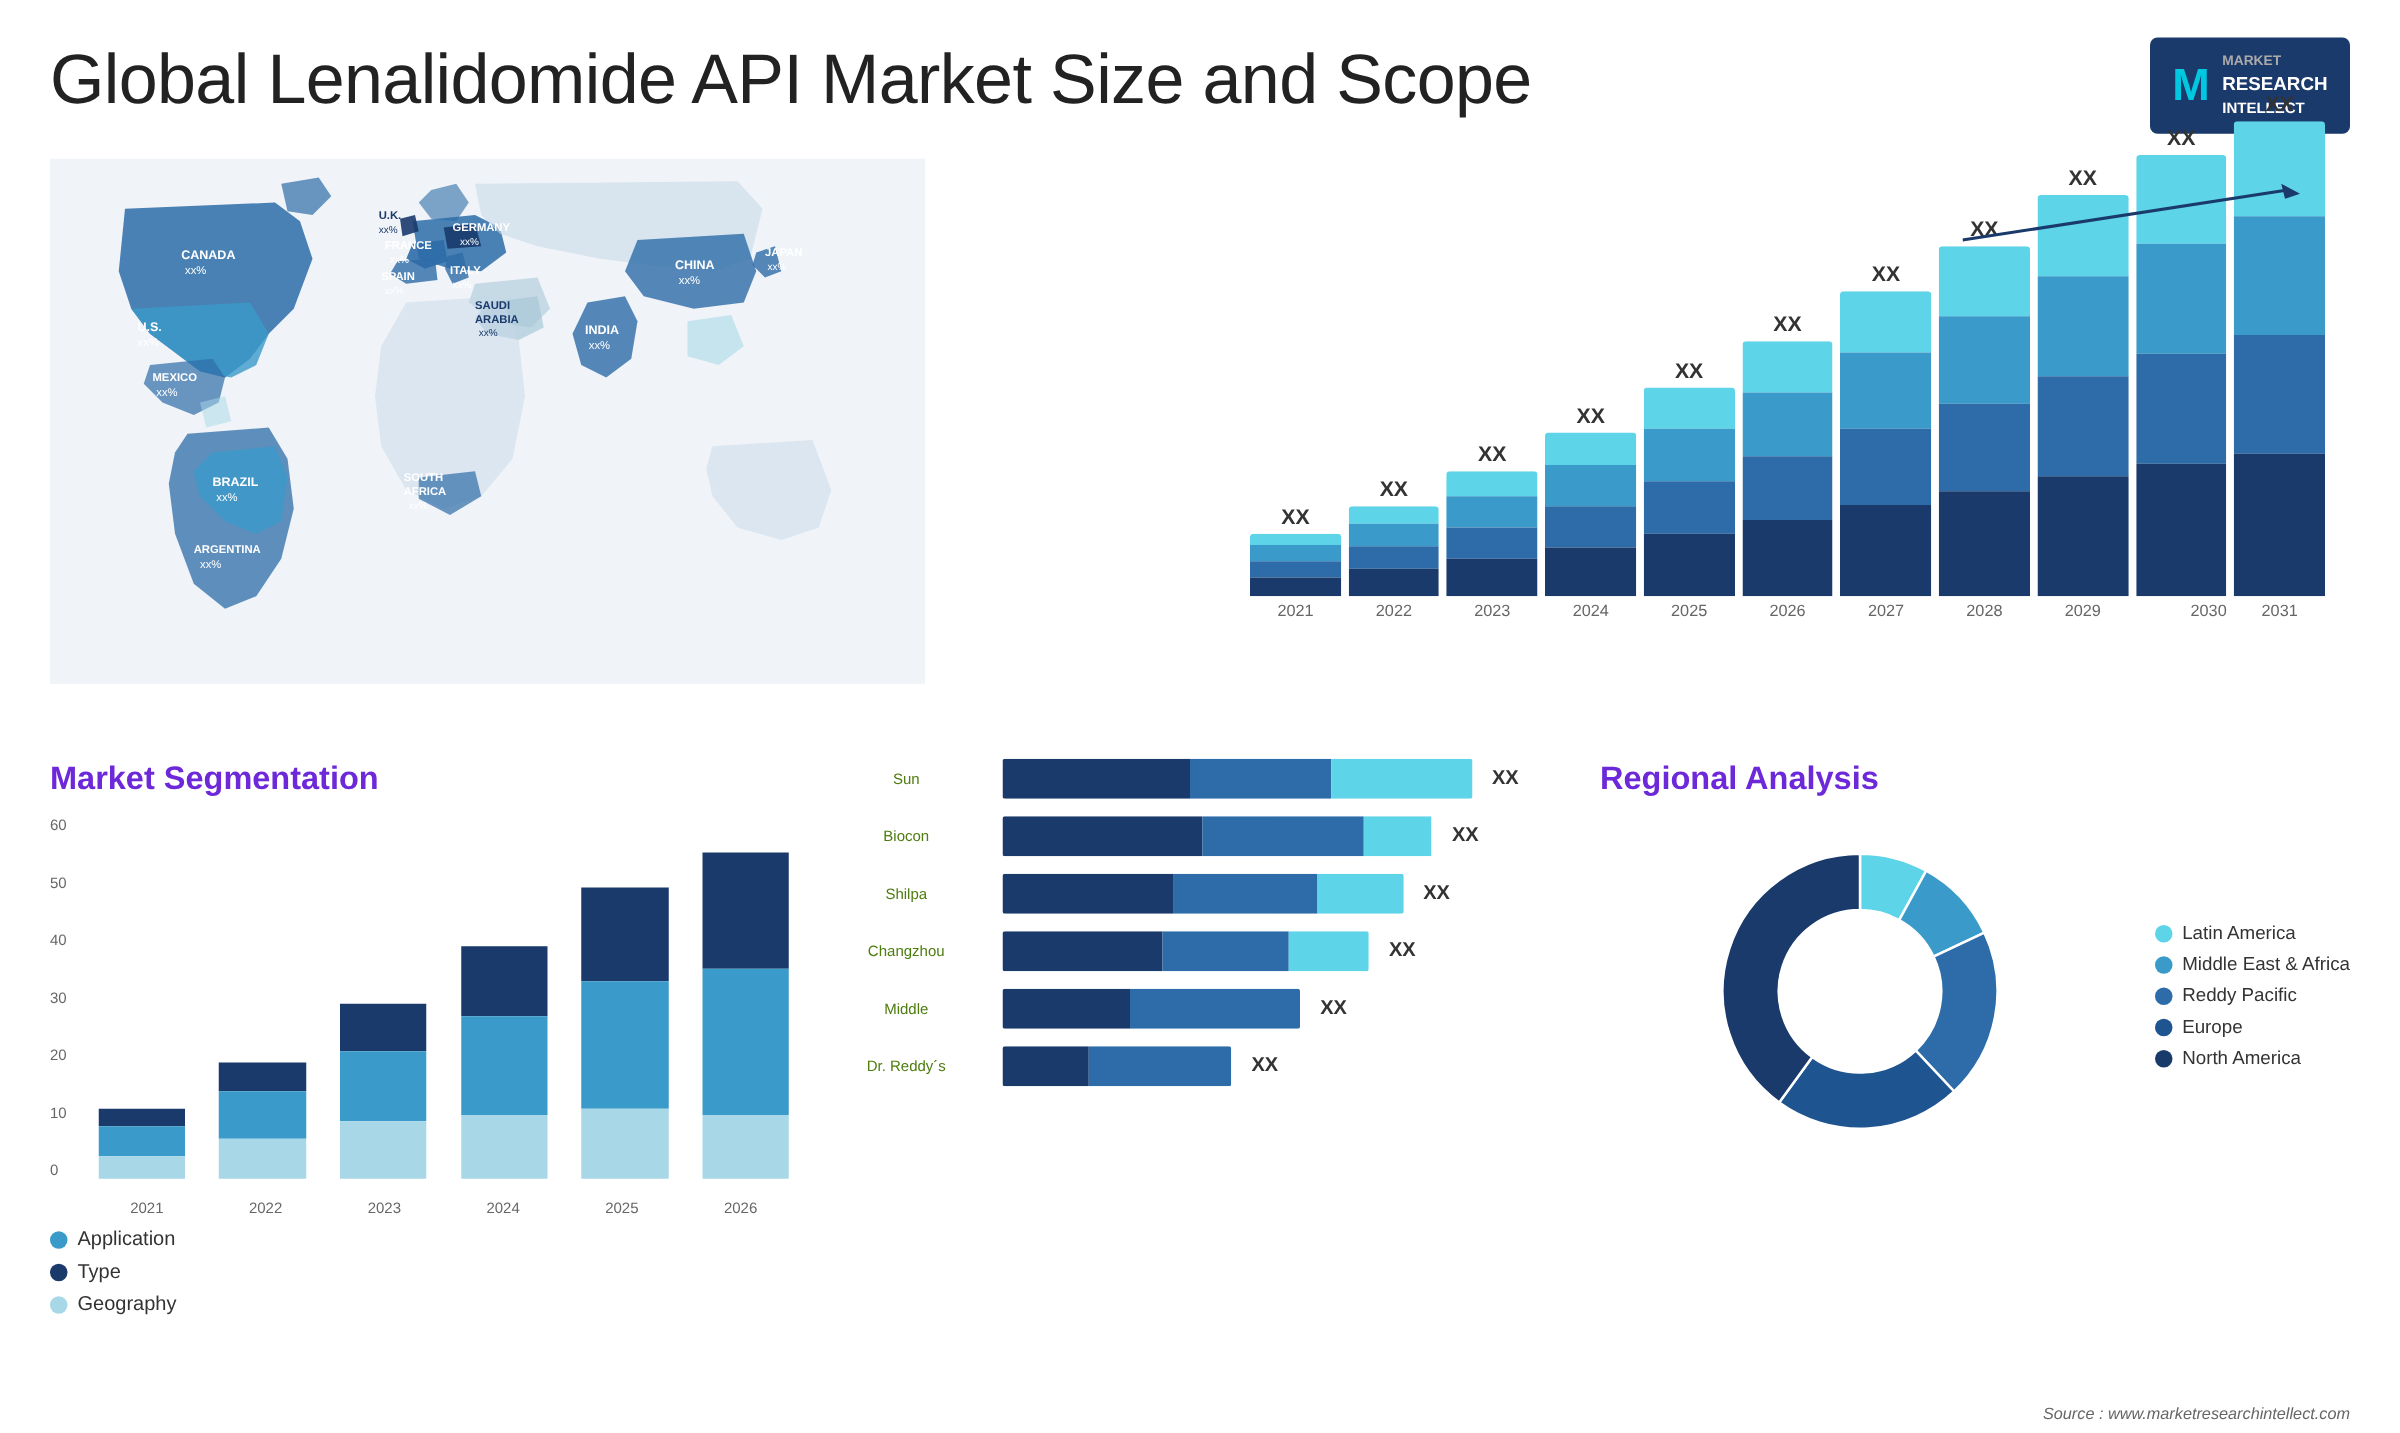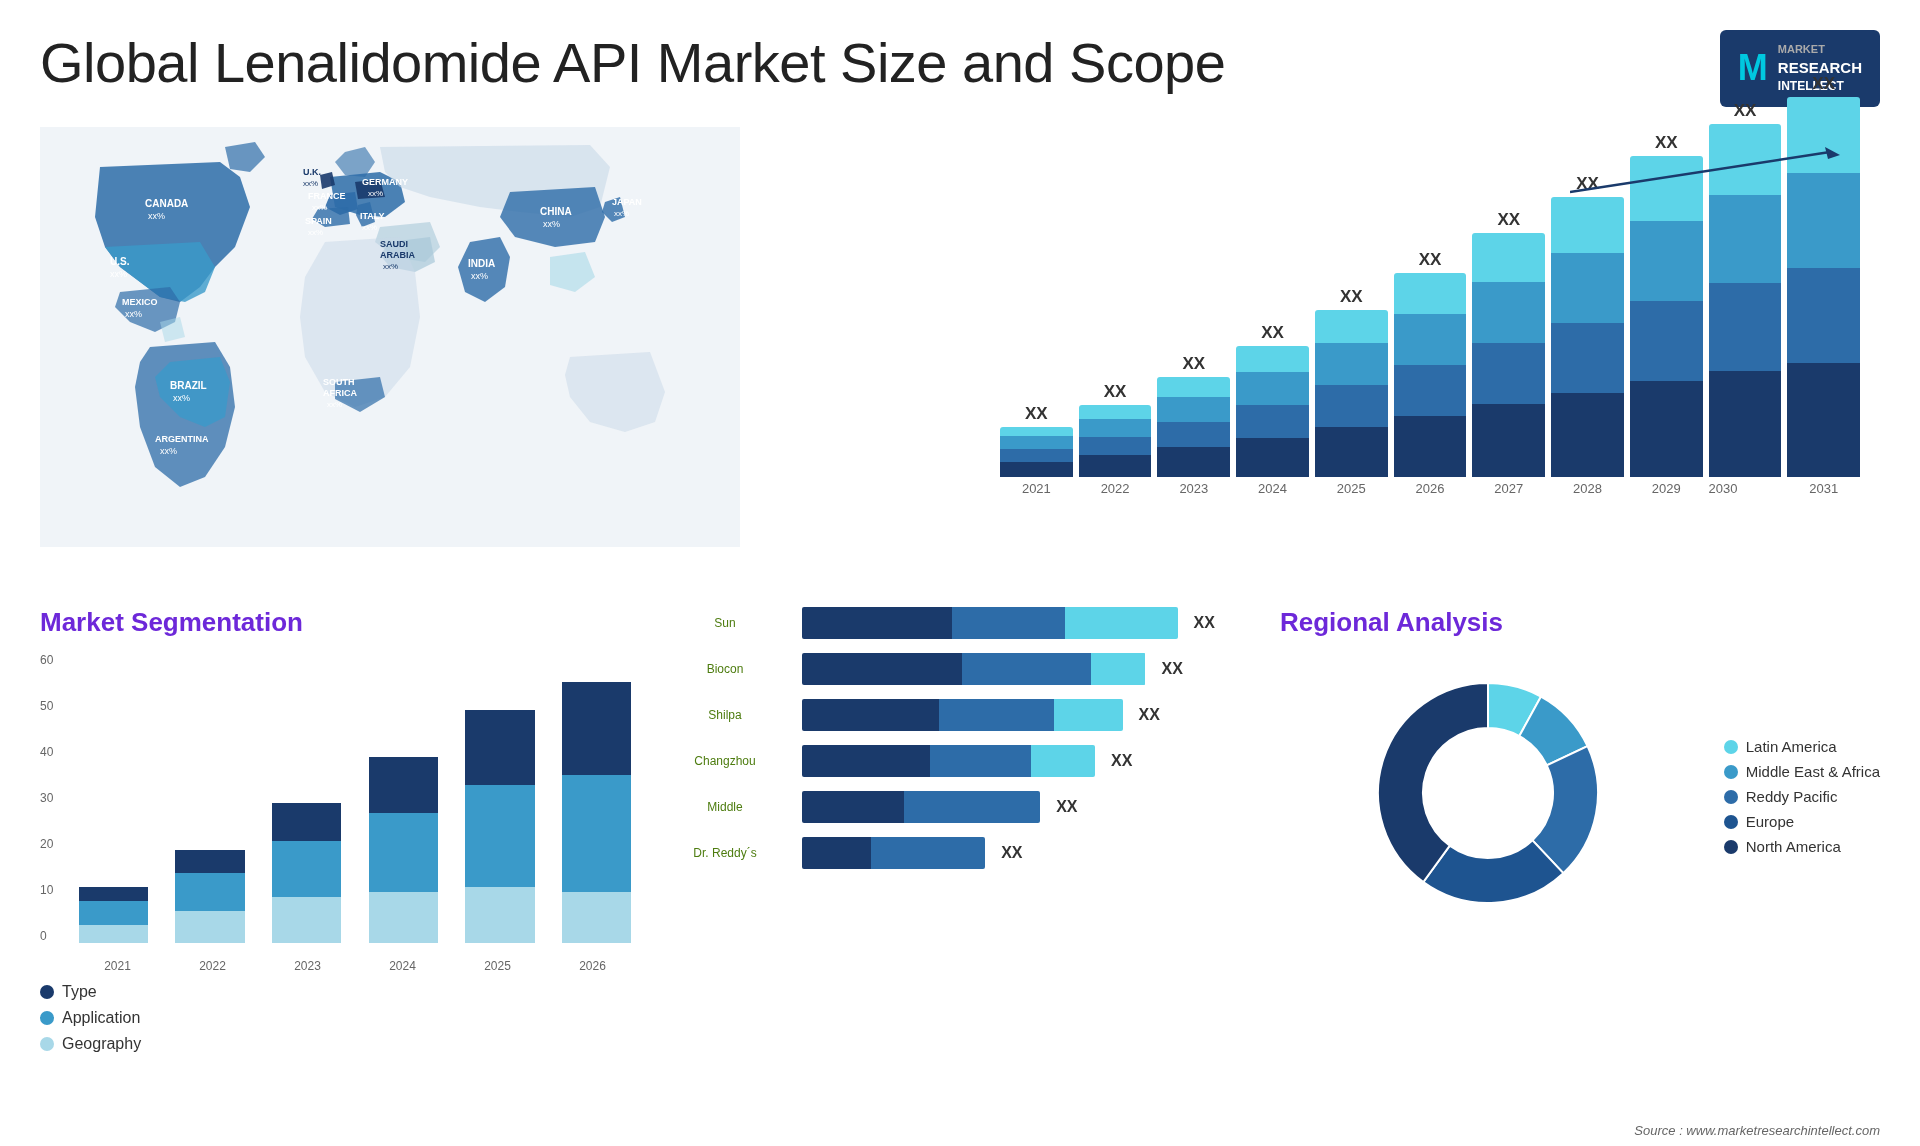--- a/index.html
+++ b/index.html
@@ -452,21 +452,21 @@
       <div style="display:flex; gap:6px; padding:0 0 0 20px; margin-top:4px;" id="year-labels-bar">
       <div style="flex: 1 1 0%; text-align: center; font-size: 13px; color: rgb(102, 102, 102);">2021</div>
           <div style="flex: 1 1 0%; text-align: center; font-size: 13px; color: rgb(102, 102, 102);">2022</div>
           <div style="flex: 1 1 0%; text-align: center; font-size: 13px; color: rgb(102, 102, 102);">2023</div>
           <div style="flex: 1 1 0%; text-align: center; font-size: 13px; color: rgb(102, 102, 102);">2024</div>
           <div style="flex: 1 1 0%; text-align: center; font-size: 13px; color: rgb(102, 102, 102);">2025</div>
           <div style="flex: 1 1 0%; text-align: center; font-size: 13px; color: rgb(102, 102, 102);">2026</div>
           <div style="flex: 1 1 0%; text-align: center; font-size: 13px; color: rgb(102, 102, 102);">2027</div>
           <div style="flex: 1 1 0%; text-align: center; font-size: 13px; color: rgb(102, 102, 102);">2028</div>
           <div style="flex: 1 1 0%; text-align: center; font-size: 13px; color: rgb(102, 102, 102);">2029</div>
-          <div style="flex: 1 1 0%; text-align: left; font-size: 13px; color: rgb(102, 102, 102);">2030</div>
+          <div style="flex: 1 1 0%; text-align: right; font-size: 13px; color: rgb(102, 102, 102);">2030</div>
           <div style="flex: 1 1 0%; text-align: center; font-size: 13px; color: rgb(102, 102, 102);">2031</div>
         </div>
     </div>
   </div>
 </div>
 
 <div class="bottom-grid">
 
   <div class="segmentation-section">
     <div class="section-title">Market Segmentation</div>
@@ -516,26 +516,26 @@
           <div style="flex: 1 1 0%; text-align: center; font-size: 12px; color: rgb(102, 102, 102);">2021</div>
           <div style="flex: 1 1 0%; text-align: center; font-size: 12px; color: rgb(102, 102, 102);">2022</div>
           <div style="flex: 1 1 0%; text-align: center; font-size: 12px; color: rgb(102, 102, 102);">2023</div>
           <div style="flex: 1 1 0%; text-align: center; font-size: 12px; color: rgb(102, 102, 102);">2024</div>
           <div style="flex: 1 1 0%; text-align: center; font-size: 12px; color: rgb(102, 102, 102);">2025</div>
           <div style="flex: 1 1 0%; text-align: center; font-size: 12px; color: rgb(102, 102, 102);">2026</div>
         </div>
     </div>
     <div class="seg-legend" id="seg-legend">
         <div class="legend-item">
+          <div class="legend-dot" style="background:#3a9ac9;"></div>
+          <span>Application</span>
+        </div>
+        <div class="legend-item">
           <div class="legend-dot" style="background:#1a3a6b;"></div>
           <span>Type</span>
-        </div>
-        <div class="legend-item">
-          <div class="legend-dot" style="background:#3a9ac9;"></div>
-          <span>Application</span>
         </div>
         <div class="legend-item">
           <div class="legend-dot" style="background:#a8d8e8;"></div>
           <span>Geography</span>
         </div>
       </div>
   </div>
 
   <div class="players-section">
     <div id="players-container">

